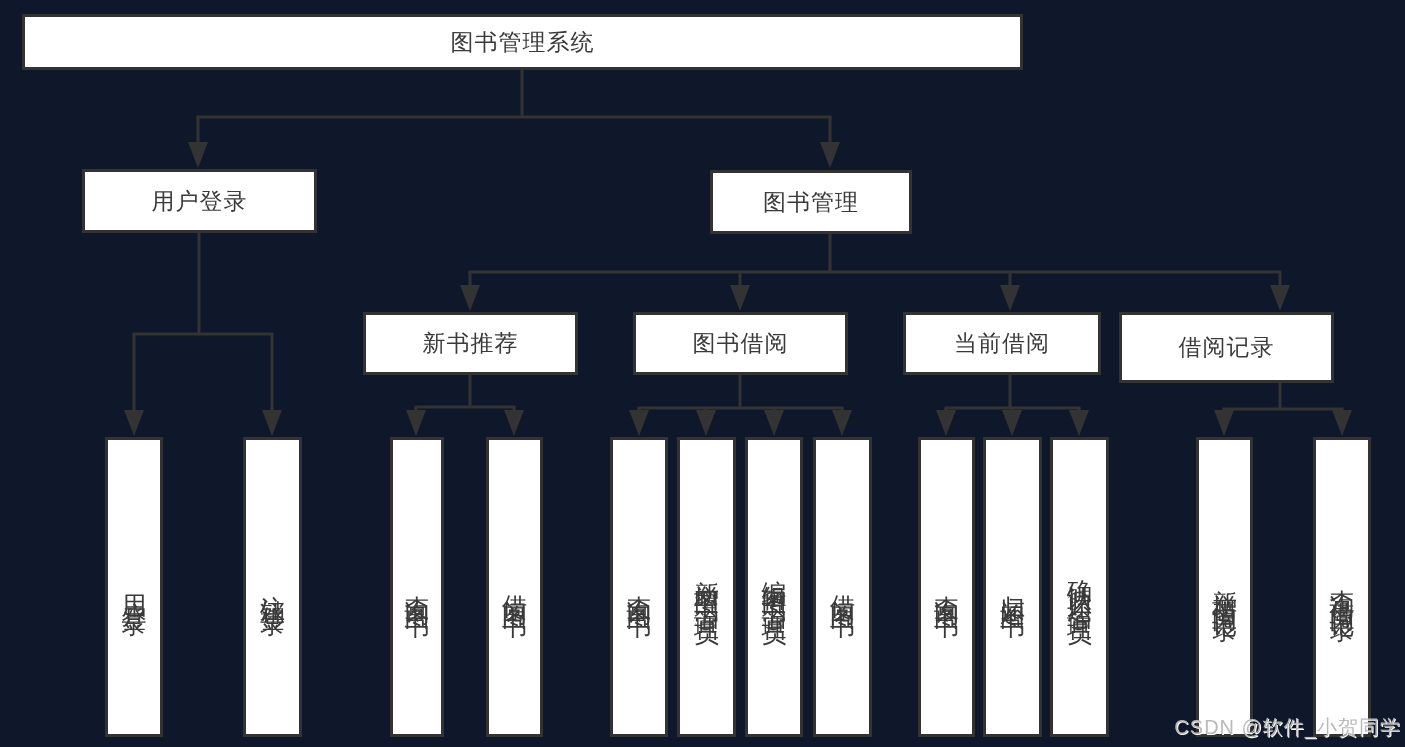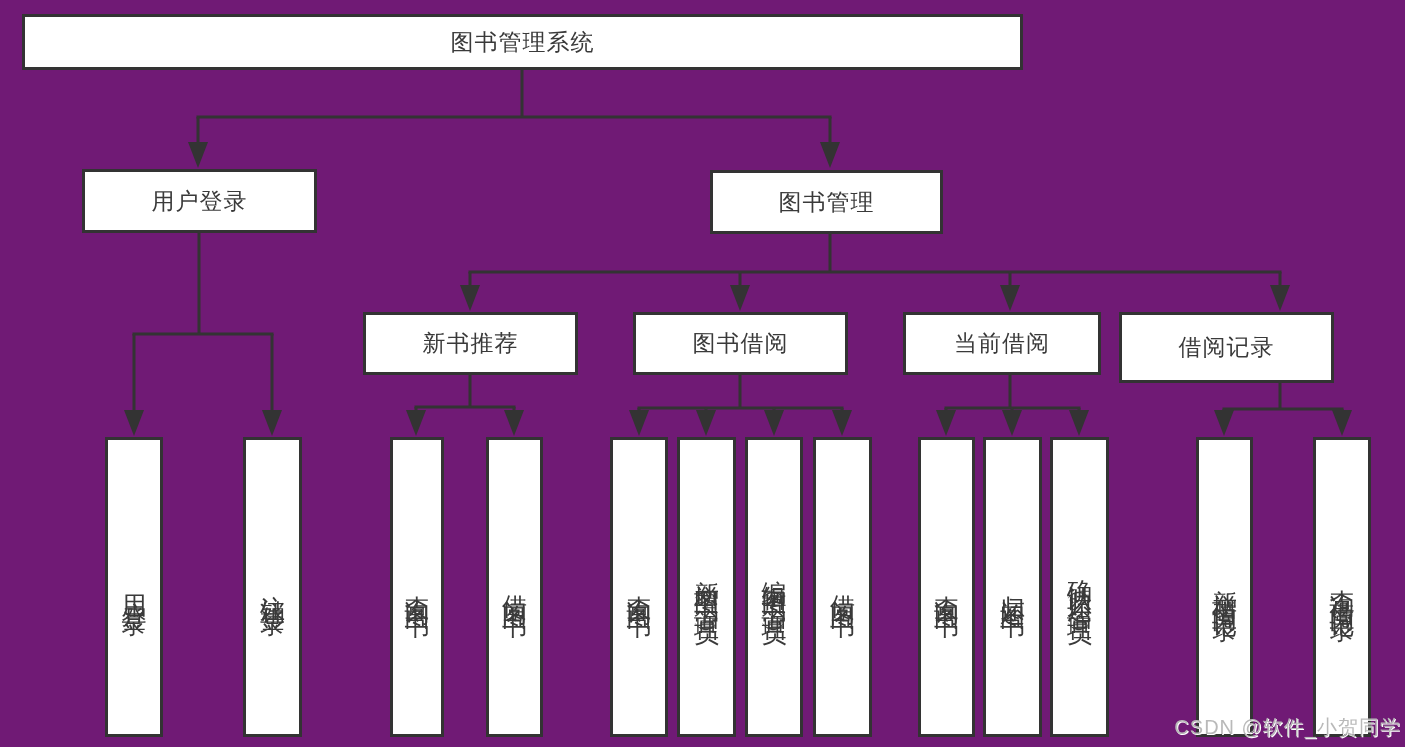--- a/index.html
+++ b/index.html
@@ -1,17 +1,17 @@
 <!DOCTYPE html>
 <html><head>
 <meta charset="utf-8">
 <style>
   html,body{margin:0;padding:0;background:#ffffff;}
   #stage{
-    position:relative;width:1405px;height:747px;background:#701a75;
+    position:relative;width:1405px;height:747px;background:#0f172a;
     font-family:"Liberation Sans","DejaVu Sans",sans-serif;
     overflow:hidden;
   }
   #wires{position:absolute;left:0;top:0;width:1405px;height:747px;z-index:1;}
   .node{
     position:absolute;box-sizing:border-box;background:#ffffff;
     border:3px solid #333333;color:#3a3a3a;
     display:flex;align-items:center;justify-content:center;
     z-index:2;
   }
@@ -84,21 +84,21 @@
       <line x1="1222.5" y1="409" x2="1343.5" y2="409" stroke="#333333" stroke-width="3"></line>
       <line x1="1224" y1="409" x2="1224" y2="418" stroke="#333333" stroke-width="3"></line>
       <polygon points="1214,410 1234,410 1224,436" fill="#333333"></polygon>
       <line x1="1342" y1="409" x2="1342" y2="418" stroke="#333333" stroke-width="3"></line>
       <polygon points="1332,410 1352,410 1342,436" fill="#333333"></polygon>
     </svg>
 
   <div class="node hnode" style="left:22px;top:14px;width:1001px;height:56px;">图书管理系统</div>
 
   <div class="node hnode" style="left:82px;top:169px;width:235px;height:64px;">用户登录</div>
-  <div class="node hnode" style="left:710px;top:170px;width:233px;height:64px;">图书管理</div>
+  <div class="node hnode" style="left:710px;top:170px;width:202px;height:64px;">图书管理</div>
 
   <div class="node hnode" style="left:633px;top:312px;width:215px;height:63px;">图书借阅</div>
   <div class="node hnode" style="left:363px;top:312px;width:215px;height:63px;">新书推荐</div>
   <div class="node hnode" style="left:903px;top:312px;width:198px;height:63px;">当前借阅</div>
   <div class="node hnode" style="left:1119px;top:312px;width:215px;height:71px;">借阅记录</div>
 
   <div class="node leaf" style="left:105px;">用户登录</div>
   <div class="node leaf" style="left:243px;width:59px;">注销登录</div>
 
   <div class="node leaf" style="left:390px;width:54px;">查询图书</div>

